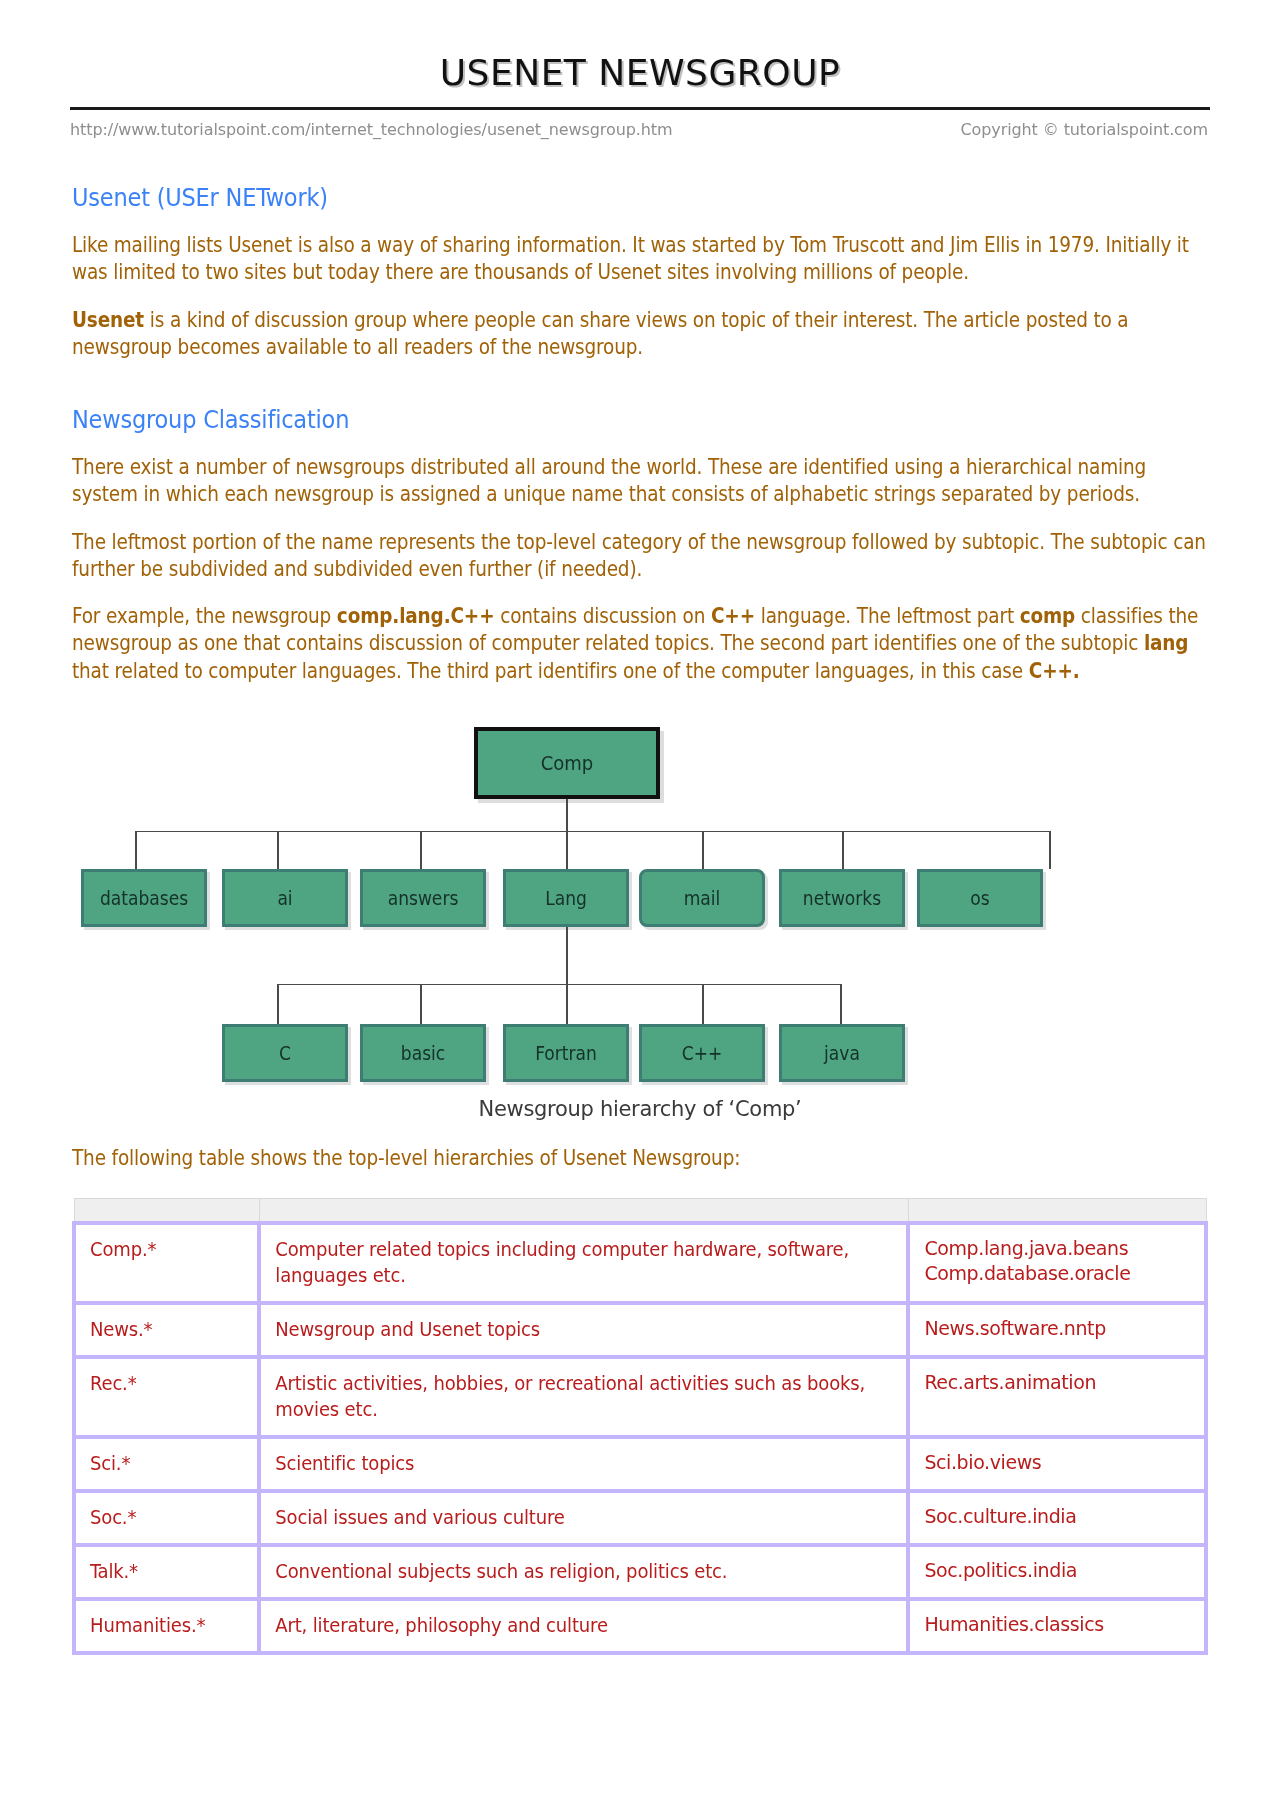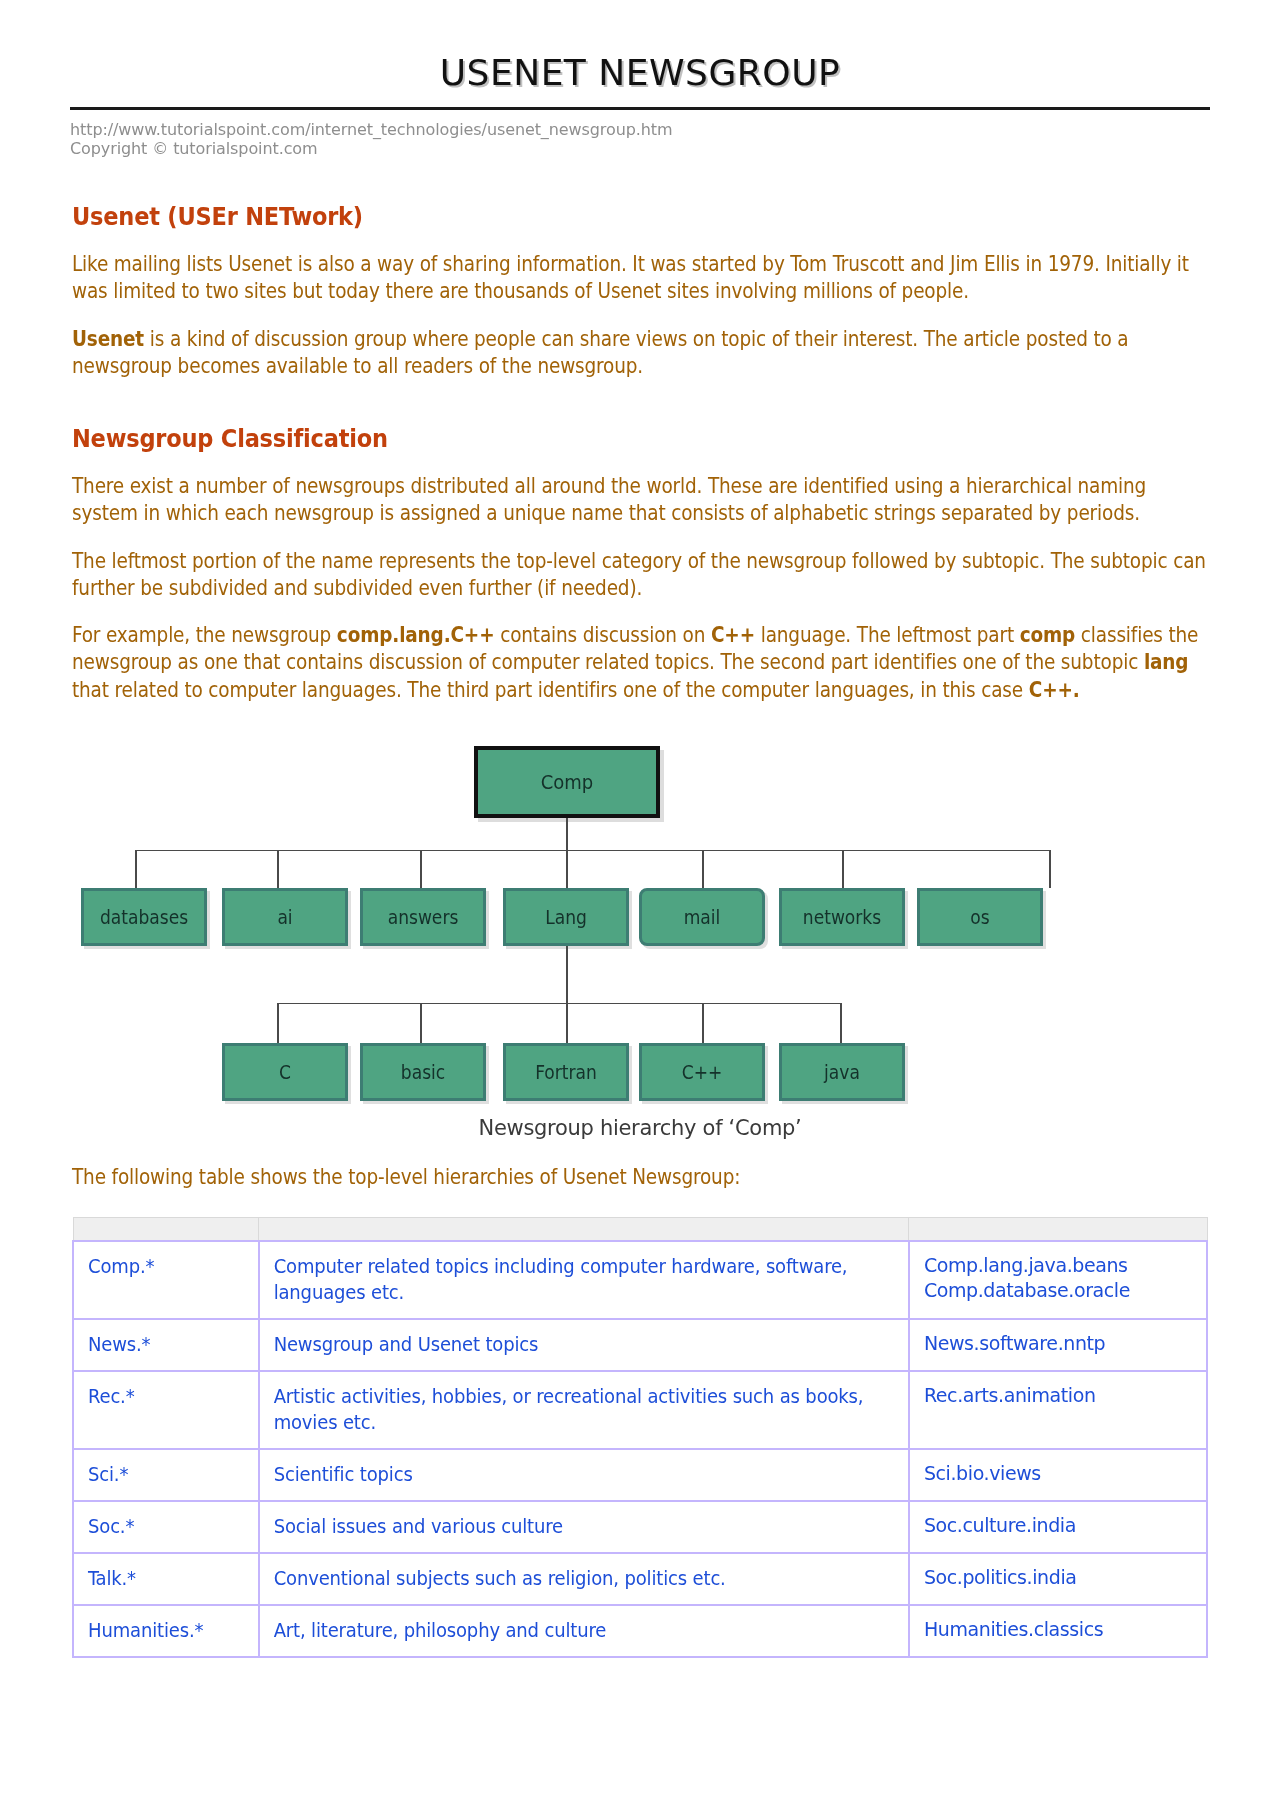--- a/index.html
+++ b/index.html
@@ -41,34 +41,33 @@
     height: 0;
   }
   .header-meta {
     margin: 10px 70px 0 70px;
     display: flex;
     justify-content: space-between;
     align-items: baseline;
     font-size: 16px;
     color: #8e8e8e;
     font-family: "DejaVu Sans", sans-serif;
-    flex-direction: column;
   }
   .header-url { letter-spacing: -0.1px; }
   .header-copy { letter-spacing: -0.1px; padding-right: 2px; }
 
   
   .content {
     margin: 0 72px 0 72px;
   }
   h2.sec {
     font-size: 25px;
-    font-weight: bold;
+    font-weight: normal;
     margin: 44px 0 0 0;
-    color: #c2410c;
+    color: #3b82f6;
     font-family: "DejaVu Sans Condensed", "Liberation Sans Narrow", "Liberation Sans", sans-serif;
     letter-spacing: -0.2px;
   }
   p.para {
     font-size: 20.5px;
     line-height: 1.33;
     margin: 20px 0 0 0;
     color: #a16207;
     font-family: "DejaVu Sans Condensed", "Liberation Sans Narrow", "Liberation Sans", sans-serif;
     letter-spacing: -0.15px;
@@ -127,26 +126,26 @@
   table.hier col.c1 { width: 165px; }
   table.hier col.c2 { width: 578px; }
   table.hier col.c3 { width: 265px; }
   table.hier th {
     background: #efefef;
     border: 1px solid #d9d9d9;
     height: 22px;
     padding: 0;
   }
   table.hier td {
-    border: 2px solid #c4b5fd;
+    border: 4px solid #c4b5fd;
     padding: 11px 14px 13px 14px;
     vertical-align: top;
     font-size: 20px;
     line-height: 1.3;
-    color: #1d4ed8;
+    color: #b91c1c;
     font-family: "DejaVu Sans Condensed", "Liberation Sans Narrow", "Liberation Sans", sans-serif;
     letter-spacing: -0.15px;
   }
   table.hier td.ex {
     font-family: "DejaVu Sans", sans-serif;
     letter-spacing: -0.4px;
     font-size: 19px;
     white-space: pre-line;
   }
 </style>

